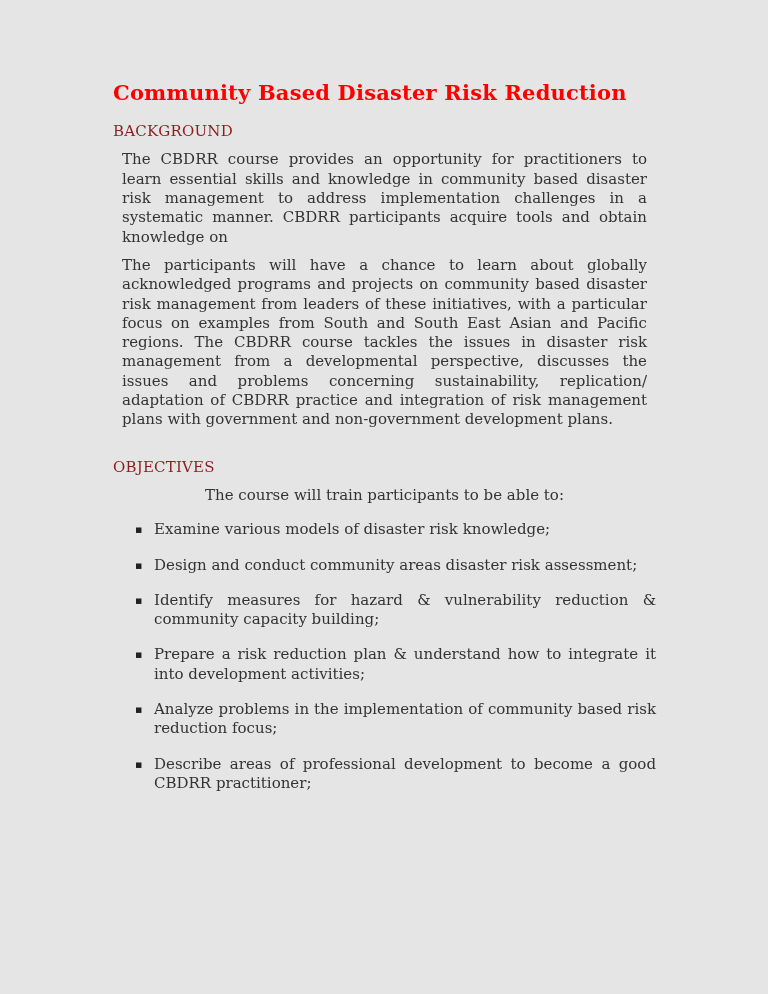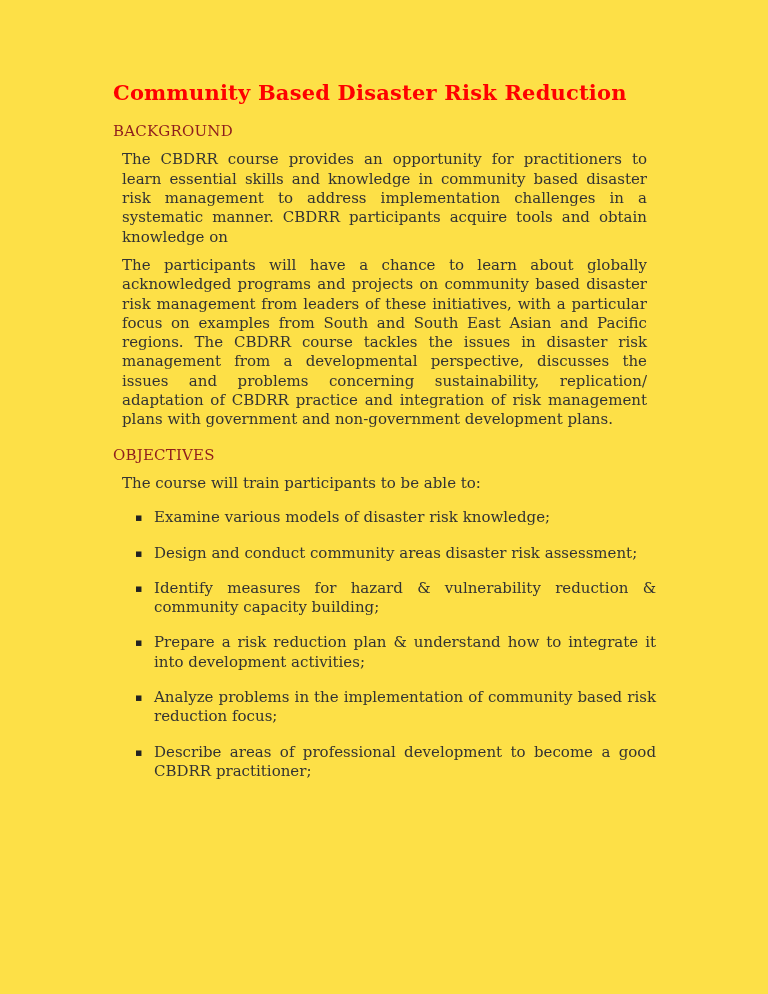--- a/index.html
+++ b/index.html
@@ -4,21 +4,21 @@
 <style>
   html, body {
     margin: 0;
     padding: 0;
     background: #ffffff;
   }
   .page {
     position: relative;
     width: 768px;
     height: 994px;
-    background: #fde047;
+    background: #e5e5e5;
     box-sizing: border-box;
     padding: 80px 112px 0 113px;
     font-family: "DejaVu Serif", serif;
     color: #333333;
     overflow: hidden;
   }
   .doc-title {
     margin: 0 0 17px 0;
     font-size: 21px;
     font-weight: bold;
@@ -28,30 +28,30 @@
   }
   .section-heading {
     margin: 0;
     font-size: 15px;
     font-weight: normal;
     color: #8e1d1d;
     line-height: 19.3px;
     letter-spacing: 0.2px;
   }
   .heading-objectives {
-    margin-top: 16px;
+    margin-top: 28px;
   }
   p.body-text {
     margin: 9px;
     font-size: 15px;
     line-height: 19.3px;
     text-align: justify;
   }
   p.intro-text {
-    text-align: left;
+    text-align: center;
   }
   ul.bullet-list {
     list-style: none;
     margin: 15px 0 0 0;
     padding: 0;
   }
   ul.bullet-list li {
     position: relative;
     padding-left: 41px;
     margin-bottom: 16px;

